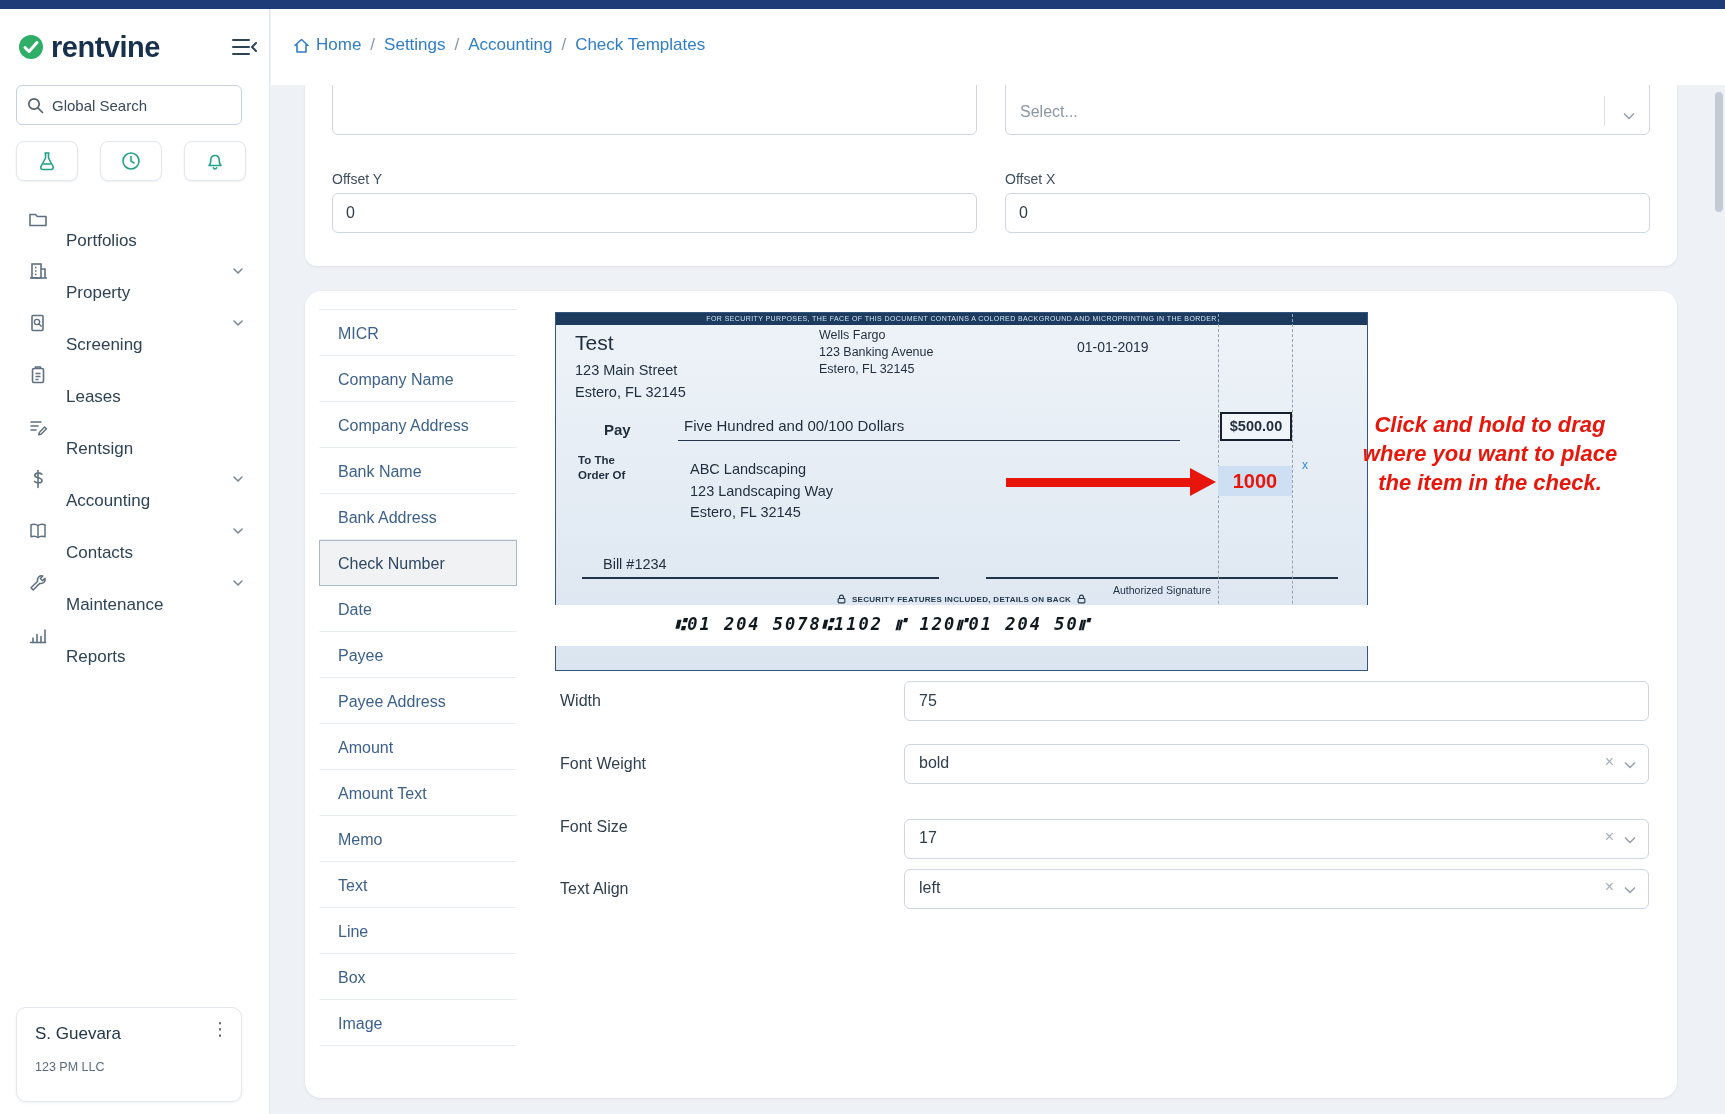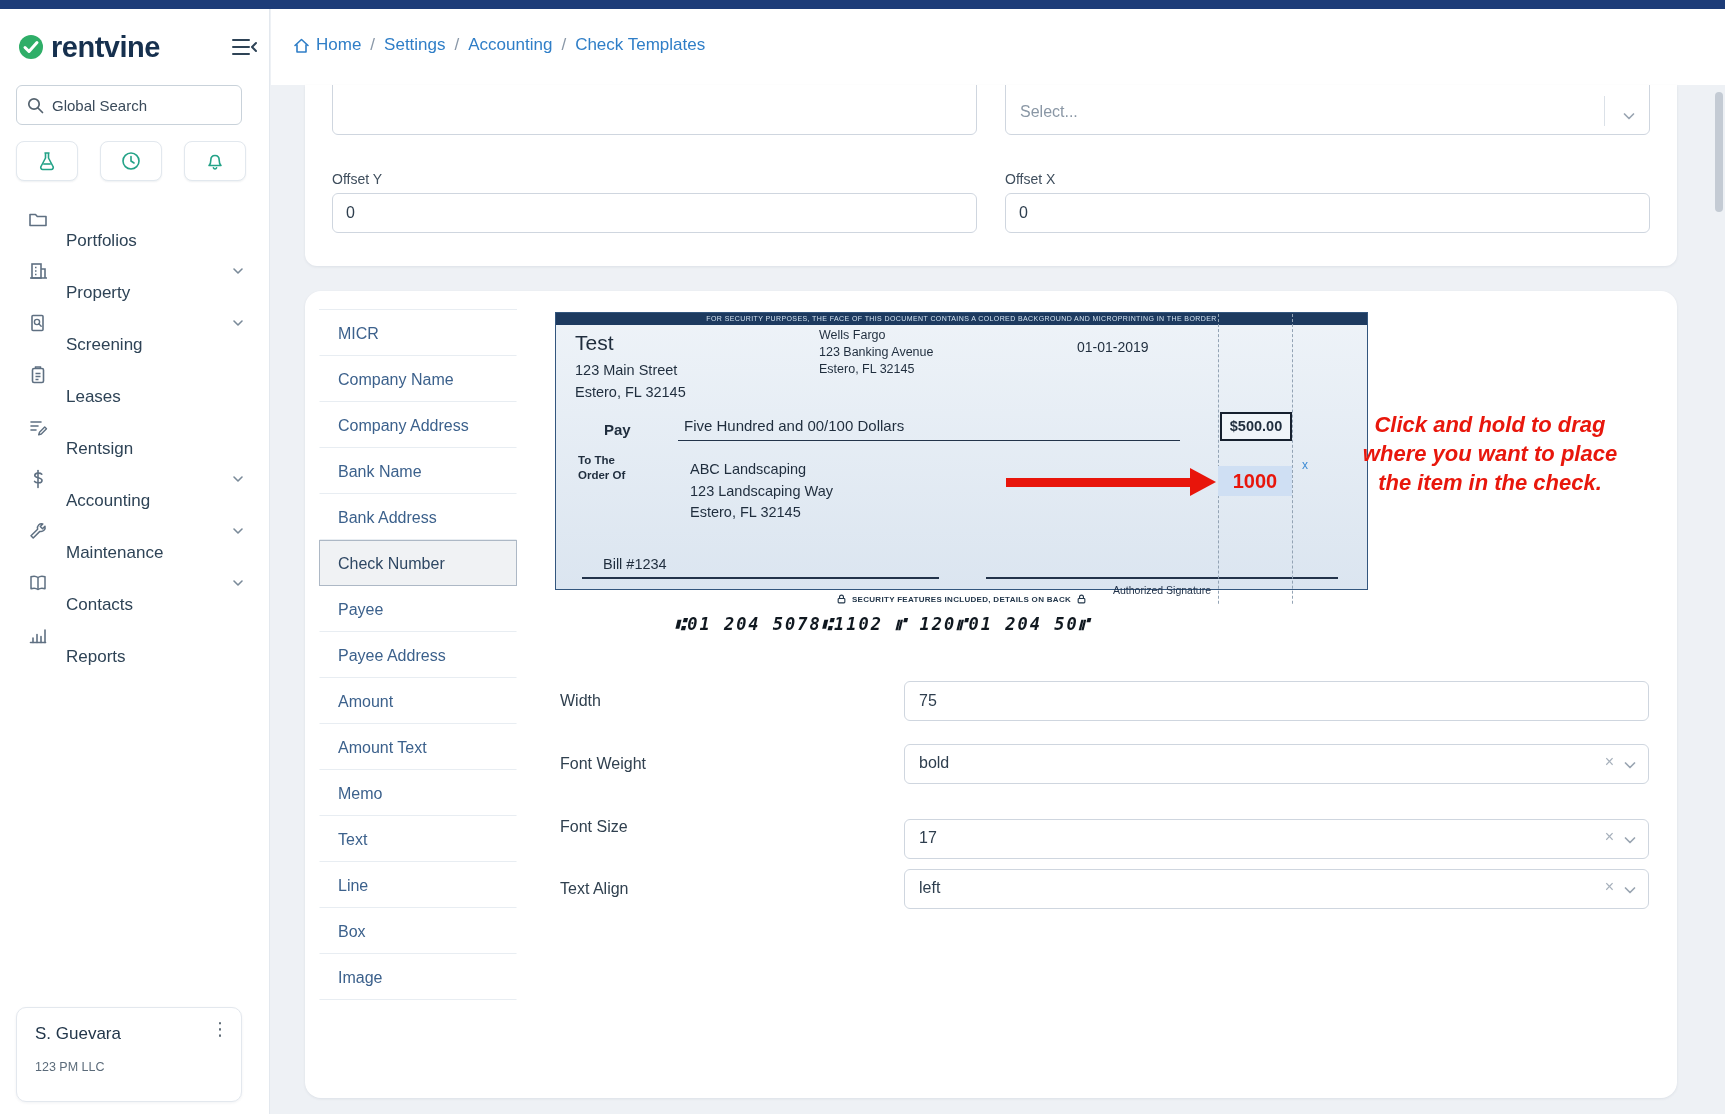--- a/index.html
+++ b/index.html
@@ -50,21 +50,21 @@
   .off-label { position:absolute; top:86px; font-size:14px; color:#3f4e5d; }
   .off-input { position:absolute; top:108px; width:645px; height:40px; border:1px solid #cfd6df; border-radius:6px; font-size:16px; color:#2e3e4e; padding:0 13px; font-family:inherit; outline:none; }
 
   
   .comp-list { position:absolute; left:14px; top:18px; width:198px; border-top:1px solid #e8edf2; }
   .comp-item { height:46px; line-height:45px; padding-left:18px; font-size:16px; color:#3c618c; border:1px solid transparent; border-bottom:1px solid #e8edf2; cursor:pointer; background:#fff; }
   .comp-item.selected { background:#f0f2f4; border:1px solid #adb8c5; color:#2e4763; }
 
   
   .preview { position:absolute; left:250px; top:21px; width:813px; height:334px; }
-  .check { position:absolute; left:0; top:0; width:813px; height:278px; background:linear-gradient(180deg,#eef3f8 0%,#dbe5f0 100%); border:1px solid #33567e;padding-left:48px; }
+  .check { position:absolute; left:0; top:0; width:813px; height:359px; background:linear-gradient(180deg,#eef3f8 0%,#dbe5f0 100%); border:1px solid #33567e;padding-left:48px; }
   .check-banner { position:absolute; top:0; left:0; right:0; height:12px; background:#1d3a5f; color:#d3e2f0; font-size:7px; line-height:12px; text-align:center; letter-spacing:.4px; white-space:nowrap; overflow:hidden; }
   .ck { position:absolute; color:#1f2d3d; }
   .ck-company { left:19px; top:18px; font-size:21px; }
   .ck-co-addr { left:19px; top:46px; font-size:14.5px; line-height:22px; }
   .ck-bank { left:263px; top:14px; font-size:12.5px; line-height:17px; }
   .ck-date { left:521px; top:26px; font-size:14px; }
   .ck-pay { left:48px; top:108px; font-size:15px; font-weight:700; }
   .ck-amount-words { left:128px; top:104px; font-size:15px; }
   .ck-pay-line { position:absolute; left:122px; top:127px; width:502px; border-bottom:1.5px solid #22334a; }
   .ck-amount-box { position:absolute; left:664px; top:99px; width:72px; height:29px; border:2px solid #16202e; font-size:14.5px; line-height:25px; text-align:center; color:#1f2d3d; background:rgba(255,255,255,.4);font-weight:bold; }
@@ -228,38 +228,38 @@
         <span class="nlabel">Accounting</span>
         <span class="nchev">
             <svg width="14" height="14" viewBox="0 0 14 14">
               <path d="M3 5l4 4 4-4" stroke="#7a8a99" stroke-width="1.6" fill="none" stroke-linecap="round" stroke-linejoin="round"></path>
             </svg>
           </span>
       </div>
       <div class="nav-item">
         <span class="nicon">
             <svg width="20" height="20" viewBox="0 0 20 20">
-              <path d="M14.8 3a4.2 4.2 0 0 0-5.2 5.2L3 14.8 5.2 17l6.6-6.6a4.2 4.2 0 0 0 5.2-5.2L14.5 7.7l-2.2-2.2z" stroke="#5f7082" stroke-width="1.5" fill="none" stroke-linejoin="round"></path>
-            </svg>
-          </span>
-        <span class="nlabel">Maintenance</span>
+              <path d="M10 4.5C8 3 5 3 3 3.8v12c2-.8 5-.8 7 .7 2-1.5 5-1.5 7-.7v-12C15 3 12 3 10 4.5z" stroke="#5f7082" stroke-width="1.5" fill="none" stroke-linejoin="round"></path>
+              <path d="M10 4.5v12" stroke="#5f7082" stroke-width="1.5"></path>
+            </svg>
+          </span>
+        <span class="nlabel">Contacts</span>
         <span class="nchev">
             <svg width="14" height="14" viewBox="0 0 14 14">
               <path d="M3 5l4 4 4-4" stroke="#7a8a99" stroke-width="1.6" fill="none" stroke-linecap="round" stroke-linejoin="round"></path>
             </svg>
           </span>
       </div>
       <div class="nav-item">
         <span class="nicon">
             <svg width="20" height="20" viewBox="0 0 20 20">
-              <path d="M10 4.5C8 3 5 3 3 3.8v12c2-.8 5-.8 7 .7 2-1.5 5-1.5 7-.7v-12C15 3 12 3 10 4.5z" stroke="#5f7082" stroke-width="1.5" fill="none" stroke-linejoin="round"></path>
-              <path d="M10 4.5v12" stroke="#5f7082" stroke-width="1.5"></path>
-            </svg>
-          </span>
-        <span class="nlabel">Contacts</span>
+              <path d="M14.8 3a4.2 4.2 0 0 0-5.2 5.2L3 14.8 5.2 17l6.6-6.6a4.2 4.2 0 0 0 5.2-5.2L14.5 7.7l-2.2-2.2z" stroke="#5f7082" stroke-width="1.5" fill="none" stroke-linejoin="round"></path>
+            </svg>
+          </span>
+        <span class="nlabel">Maintenance</span>
         <span class="nchev">
             <svg width="14" height="14" viewBox="0 0 14 14">
               <path d="M3 5l4 4 4-4" stroke="#7a8a99" stroke-width="1.6" fill="none" stroke-linecap="round" stroke-linejoin="round"></path>
             </svg>
           </span>
       </div>
       <div class="nav-item">
         <span class="nicon">
             <svg width="20" height="20" viewBox="0 0 20 20">
               <path d="M2.5 17.5h15" stroke="#5f7082" stroke-width="1.6" stroke-linecap="round"></path>
@@ -317,20 +317,21 @@
 
   <div class="card card2">
 
     <div class="comp-list">
       <div class="comp-item">MICR</div>
       <div class="comp-item">Company Name</div>
       <div class="comp-item">Company Address</div>
       <div class="comp-item">Bank Name</div>
       <div class="comp-item">Bank Address</div>
       <div class="comp-item selected">Check Number</div>
+      <div class="comp-item">Date</div>
       <div class="comp-item">Payee</div>
       <div class="comp-item">Payee Address</div>
       <div class="comp-item">Amount</div>
       <div class="comp-item">Amount Text</div>
       <div class="comp-item">Memo</div>
       <div class="comp-item">Text</div>
       <div class="comp-item">Line</div>
       <div class="comp-item">Box</div>
       <div class="comp-item">Image</div>
     </div>

